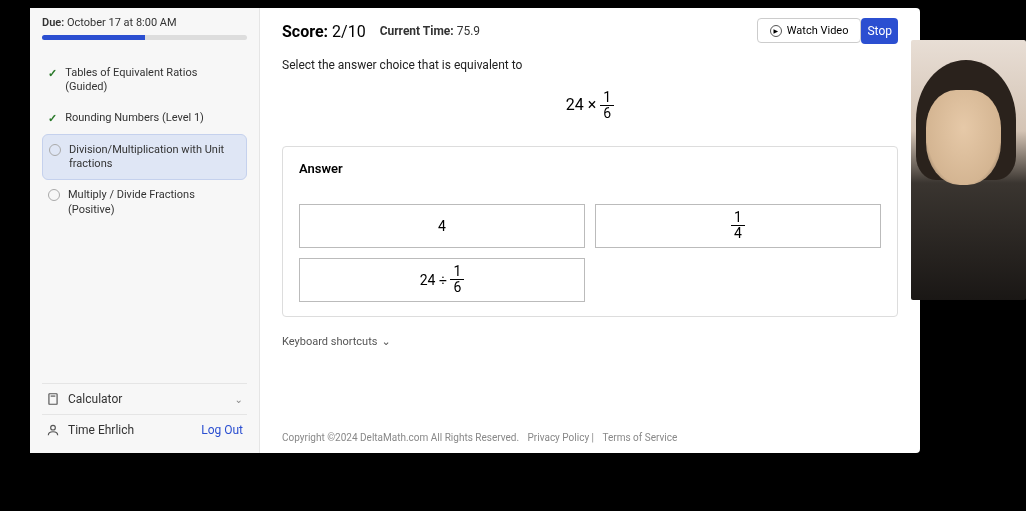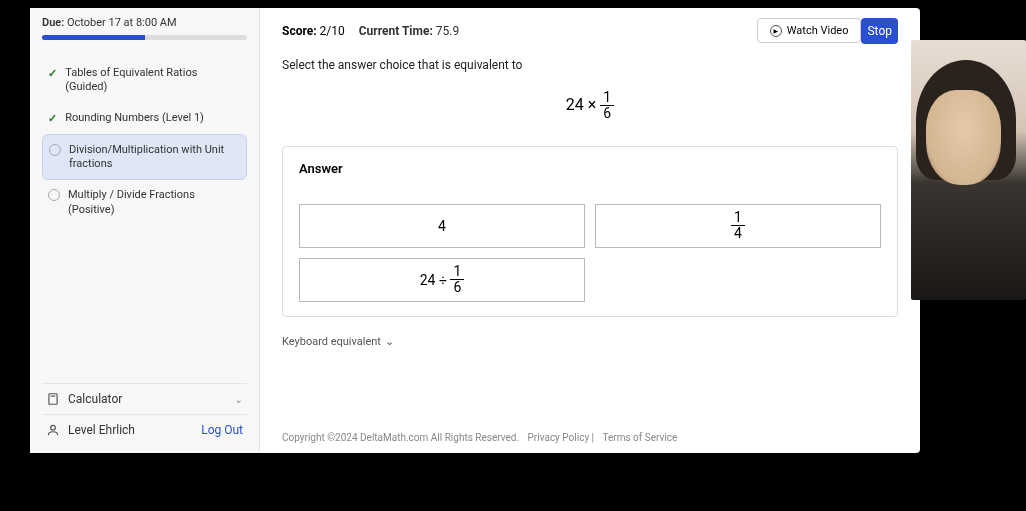--- a/index.html
+++ b/index.html
@@ -15,21 +15,21 @@
 .lesson.active{background:#dfe6f5;border-radius:6px;border:1px solid #c5d1ed}
 .check{color:#2b7a2b;font-weight:bold;flex-shrink:0;margin-top:1px}
 .radio{width:12px;height:12px;border:1.5px solid #aaa;border-radius:50%;flex-shrink:0;margin-top:1px}
 .sb-spacer{flex:1}
 .tool-row{display:flex;align-items:center;gap:8px;padding:8px 4px;font-size:12px;color:#333;border-top:1px solid #e5e5e5}
 .tool-row:first-of-type{border-top:1px solid #e5e5e5}
 .chev{margin-left:auto;color:#888;font-size:10px}
 .logout{margin-left:auto;color:#2b4fd1;font-size:12px;cursor:pointer}
 .main{flex:1;padding:10px 22px;display:flex;flex-direction:column}
 .topbar{display:flex;align-items:center;gap:14px;margin-bottom:14px}
-.score{font-size:12px}
+.score{font-size:16px}
 .ct{font-size:12px;color:#333}
 .tright{margin-left:auto;display:flex;gap:0;align-items:flex-start}
 .watch{border:1px solid #ccc;border-radius:4px;padding:5px 12px;font-size:11px;background:#fff;display:flex;align-items:center;gap:5px;cursor:pointer}
 .play-ic{width:12px;height:12px;border:1.5px solid #555;border-radius:50%;display:inline-flex;align-items:center;justify-content:center;font-size:6px}
 .stop{background:#2b4fd1;color:#fff;border:none;border-radius:4px;padding:6px 6px;font-size:12px;cursor:pointer}
 .prompt{font-size:12px;color:#222;margin-bottom:18px}
 .expr{text-align:center;font-size:16px;font-family:Georgia,serif;margin-bottom:24px}
 .frac{display:inline-block;text-align:center;vertical-align:middle;font-size:14px;line-height:1.1}
 .frac .num{display:block;border-bottom:1px solid #000;padding:0 3px}
 .frac .den{display:block;padding:0 3px}
@@ -83,21 +83,21 @@
           <line x1="16" y1="11" x2="16" y2="11"></line>
         </svg>
       <span>Calculator</span>
       <span class="chev">⌄</span>
     </div>
     <div class="tool-row">
       <svg class="ic" viewBox="0 0 24 24" fill="none" stroke="#555" stroke-width="2">
           <circle cx="12" cy="8" r="4"></circle>
           <path d="M4 21c0-4 4-6 8-6s8 2 8 6"></path>
         </svg>
-      <span>Level Ehrlich</span>
+      <span>Time Ehrlich</span>
       <span class="logout">Log Out</span>
     </div>
   </div>
 
   <div class="main">
     <div class="topbar">
       <span class="score"><b>Score:</b> <span>2/10</span></span>
       <span class="ct"><b>Current Time:</b> <span>75.9</span></span>
       <div class="tright">
         <button class="watch">
@@ -130,21 +130,21 @@
           <span>24 ÷</span>&nbsp;
           <span class="frac">
               <span class="num">1</span>
               <span class="den">6</span>
             </span>
         </button>
       </div>
     </div>
 
     <div class="kbs">
-      <span>Keyboard equivalent</span>
+      <span>Keyboard shortcuts</span>
       <span>⌄</span>
     </div>
 
     <div class="footer">
       <span>Copyright ©2024 DeltaMath.com All Rights Reserved.</span>
       <a href="#">Privacy Policy</a> |
       <a href="#">Terms of Service</a>
     </div>
   </div>
 </div>

